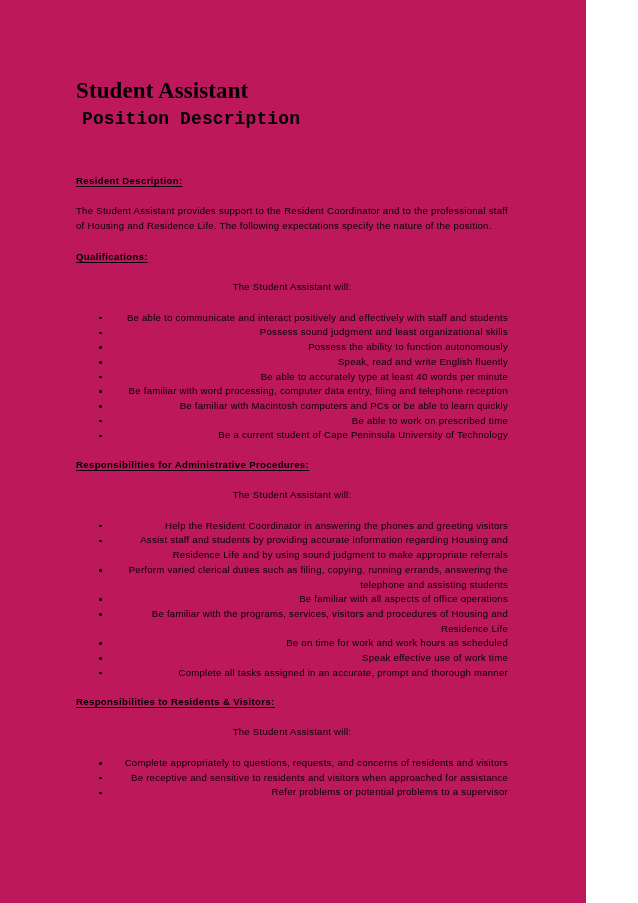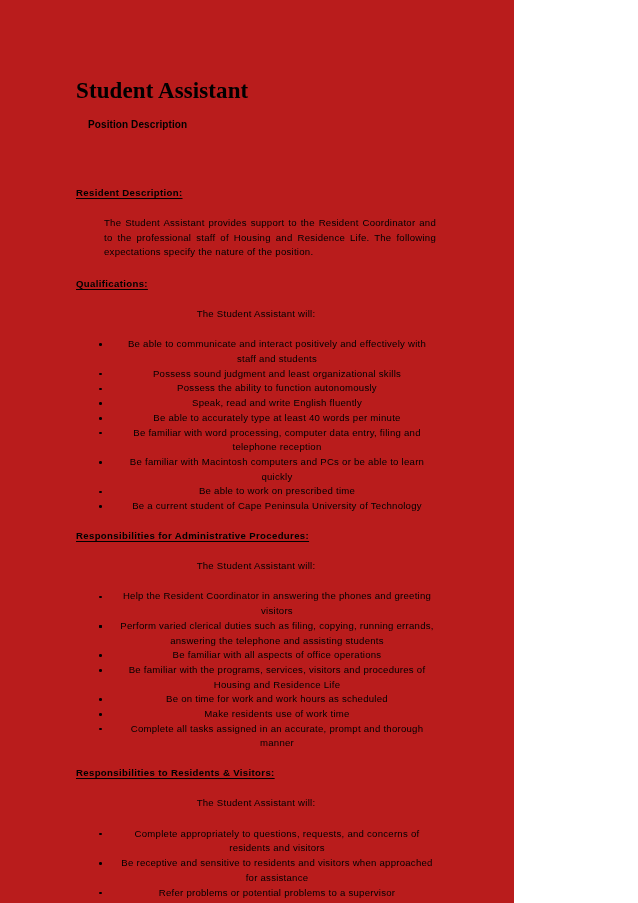--- a/index.html
+++ b/index.html
@@ -14,43 +14,43 @@
     overflow: hidden;
     font-family: "Liberation Sans", sans-serif;
     color: #000000;
     -webkit-font-smoothing: antialiased;
   }
 
   .page {
     position: absolute;
     left: 0;
     top: 0;
-    width: 514px;
+    width: 586px;
     height: 903px;
-    background: #b91c1c;
+    background: #be185d;
     box-sizing: border-box;
     padding: 78px 78px 0 76px;
   }
 
   
   .doc-title {
     font-family: "Liberation Serif", serif;
     font-weight: bold;
     font-size: 23px;
     line-height: 26px;
     letter-spacing: 0.1px;
     margin: 0 0 1px 0;
   }
   .doc-subtitle {
-    font-family: Liberation Sans, sans-serif;
+    font-family: Liberation Mono, monospace;
     font-weight: bold;
-    font-size: 10px;
+    font-size: 18px;
     line-height: 18px;
     letter-spacing: 0.1px;
-    margin: 12px;
+    margin: 6px;
   }
 
   
   .section-heading {
     font-family: "Liberation Sans", sans-serif;
     font-weight: bold;
     font-size: 9.6px;
     line-height: 12px;
     letter-spacing: 0.35px;
     text-decoration: underline;
@@ -62,40 +62,39 @@
   .body-text {
     font-family: "Liberation Sans", sans-serif;
     font-size: 9.6px;
     line-height: 14.6px;
     letter-spacing: 0.25px;
     text-align: justify;
     margin: 0;
   }
   .body-text.lead {
     text-align: justify;
-    margin-left: 28px;
   }
   .body-text.plain {
     text-align: center;
   }
 
   
   ul.bullets {
     list-style: none;
     margin: 0;
     padding: 0;
   }
   ul.bullets > li {
     position: relative;
     padding-left: 42px;
     font-family: "Liberation Sans", sans-serif;
     font-size: 9.6px;
     line-height: 14.7px;
     letter-spacing: 0.25px;
-    text-align: center;
+    text-align: right;
     margin: 0;
   }
   ul.bullets > li .bullet-dot {
     position: absolute;
     left: 23px;
     top: 6.1px;
     width: 2.6px;
     height: 2.6px;
     background: #000000;
     border-radius: 50%;
@@ -147,26 +146,27 @@
 
   <div class="gap-list-to-head"></div>
 
   <div>
     <div class="section-heading">Responsibilities for Administrative Procedures:</div>
     <div class="gap-head-to-lead"></div>
     <p class="body-text plain">The Student Assistant will:</p>
     <div class="gap-lead-to-list"></div>
     <ul class="bullets">
       <li><span class="bullet-dot"></span><span>Help the Resident Coordinator in answering the phones and greeting visitors</span></li>
+      <li><span class="bullet-dot"></span><span>Assist staff and students by providing accurate information regarding Housing and Residence Life and by using sound judgment to make appropriate referrals</span></li>
       <li><span class="bullet-dot"></span></li>
       <li><span class="bullet-dot"></span><span>Perform varied clerical duties such as filing, copying, running errands, answering the telephone and assisting students</span></li>
       <li><span class="bullet-dot"></span><span>Be familiar with all aspects of office operations</span></li>
       <li><span class="bullet-dot"></span><span>Be familiar with the programs, services, visitors and procedures of Housing and Residence Life</span></li>
       <li><span class="bullet-dot"></span><span>Be on time for work and work hours as scheduled</span></li>
-      <li><span class="bullet-dot"></span><span>Make residents use of work time</span></li>
+      <li><span class="bullet-dot"></span><span>Speak effective use of work time</span></li>
       <li><span class="bullet-dot"></span><span>Complete all tasks assigned in an accurate, prompt and thorough manner</span></li>
     </ul>
   </div>
 
   <div class="gap-list-to-head"></div>
 
   <div>
     <div class="section-heading">Responsibilities to Residents &amp; Visitors:</div>
     <div class="gap-head-to-lead"></div>
     <p class="body-text plain">The Student Assistant will:</p>

